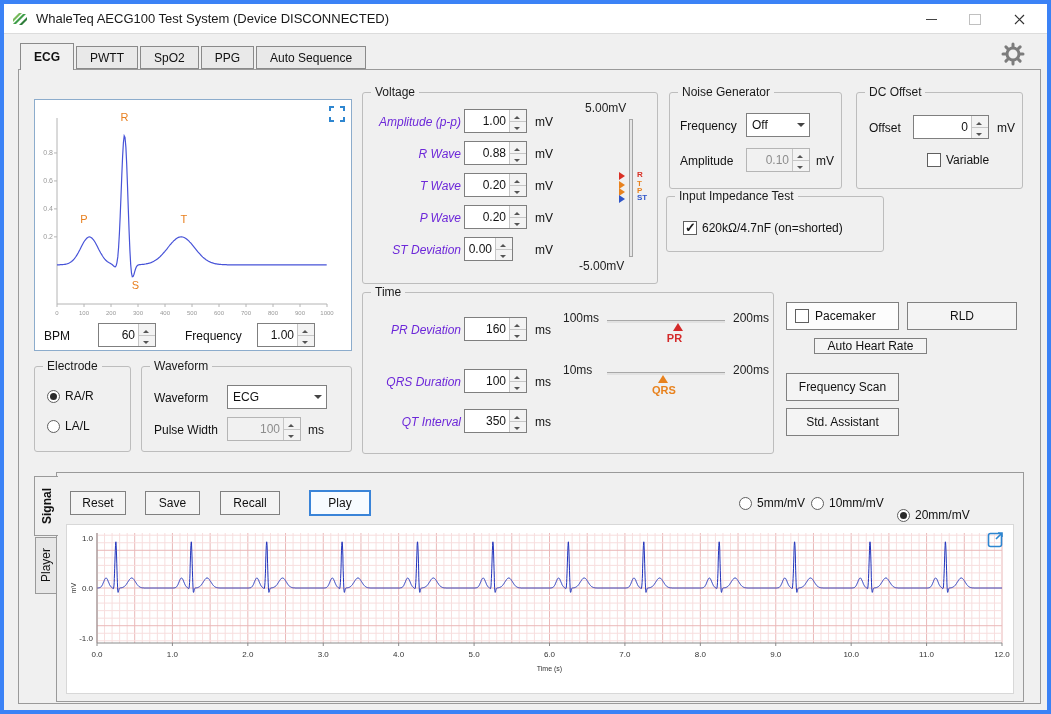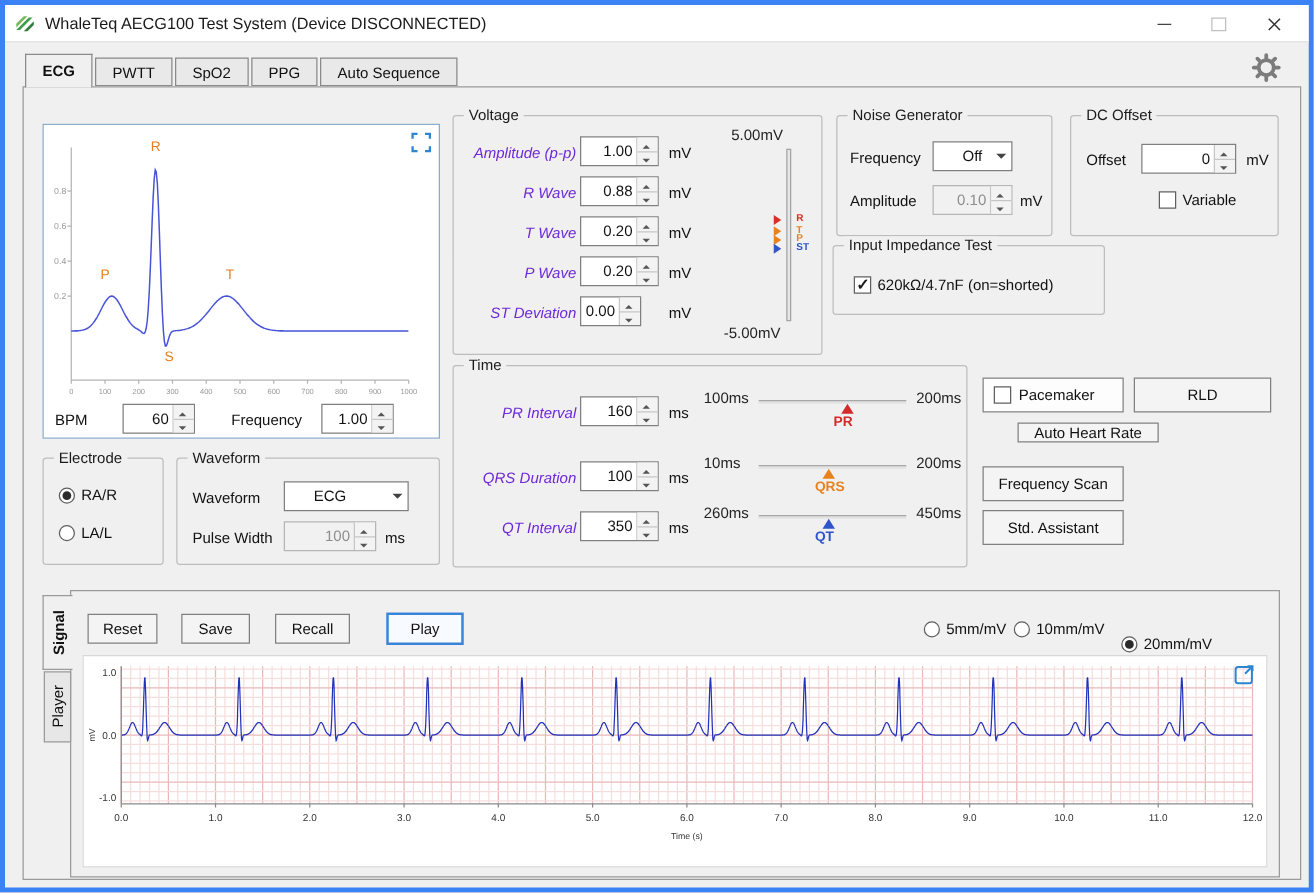--- a/index.html
+++ b/index.html
@@ -23,21 +23,21 @@
   .num{position:absolute;display:flex;height:24px;border:1px solid #7f7f7f;background:#fff;box-sizing:border-box;}
   .num input{flex:1;min-width:0;border:none;outline:none;background:transparent;text-align:right;font-family:"Liberation Sans",sans-serif;font-size:12px;padding:0 3px 0 0;color:#111;}
   .num .spin{width:16px;border-left:1px solid #c6c6c6;display:flex;flex-direction:column;}
   .num .spin>div{flex:1;background:#f3f3f3;position:relative;}
   .num .spin>div+div{border-top:1px solid #c6c6c6;}
   .num .spin .up::after{content:"";position:absolute;left:4px;top:3px;border:3px solid transparent;border-bottom-color:#555;}
   .num .spin .dn::after{content:"";position:absolute;left:4px;top:5px;border:3px solid transparent;border-top-color:#555;}
   .num.dis{background:#f1f1f1;border-color:#b5b5b5;}
   .num.dis input{color:#8d8d8d;}
   .dd{position:absolute;display:flex;height:24px;border:1px solid #7f7f7f;background:#fff;box-sizing:border-box;align-items:center;}
-  .dd .val{flex:1;padding-left:23px;font-size:12px;}
+  .dd .val{flex:1;padding-left:5px;font-size:12px;}
   .dd .ch{width:17px;height:100%;display:flex;align-items:center;justify-content:center;}
   .dd .ch::after{content:"";border:4px solid transparent;border-top-color:#444;margin-top:4px;}
   .btn{position:absolute;display:flex;align-items:center;justify-content:center;background:#f4f4f4;border:1px solid #808080;font-size:12px;box-sizing:border-box;color:#111;}
   .btn.primary{border:2px solid #3a84d8;background:#f7fbff;}
   .rb{width:13px;height:13px;border:1px solid #5f5f5f;border-radius:50%;background:#fff;display:inline-block;position:relative;box-sizing:border-box;flex:none;}
   .rb.on::after{content:"";position:absolute;left:2px;top:2px;right:2px;bottom:2px;background:#2b2b2b;border-radius:50%;}
   .cb{width:14px;height:14px;border:1px solid #5f5f5f;background:#fff;display:inline-block;position:relative;box-sizing:border-box;flex:none;}
   .cb.on::after{content:"\2713";position:absolute;left:1px;top:-2px;font-size:13px;font-weight:bold;color:#1c1c1c;}
   .ritem,.citem{position:absolute;display:flex;align-items:center;gap:5px;font-size:12px;white-space:nowrap;}
   .preview{position:absolute;left:30px;top:95px;width:318px;height:252px;background:#ffffff;border:1px solid #8caccc;box-sizing:border-box;}
@@ -338,21 +338,21 @@
     <span class="lg">Input Impedance Test</span>
     <div class="citem" style="left:16px;top:24px;">
       <span class="cb on"></span>
       <span>620kΩ/4.7nF (on=shorted)</span>
     </div>
   </div>
 
   <div class="gb" style="left:358px;top:288px;width:412px;height:162px;">
     <span class="lg">Time</span>
 
-    <span class="rlab" style="left:3px;top:30px;">PR Interval</span>
+    <span class="rlab" style="left:3px;top:30px;">PR Deviation</span>
     <div class="num" style="left:101px;top:24px;width:63px;">
       <input value="160" style="">
       <div class="spin">
           <div class="up"></div>
           <div class="dn"></div>
         </div>
     </div>
     <span class="lbl" style="left:172px;top:30px;">ms</span>
     <div class="tslider" style="left:200px;top:16px;width:206px;">
       <span class="minl">100ms</span>
@@ -385,29 +385,20 @@
 
     <span class="rlab" style="left:3px;top:122px;">QT Interval</span>
     <div class="num" style="left:101px;top:116px;width:63px;">
       <input value="350" style="">
       <div class="spin">
           <div class="up"></div>
           <div class="dn"></div>
         </div>
     </div>
     <span class="lbl" style="left:172px;top:122px;">ms</span>
-    <div class="tslider" style="left:200px;top:108px;width:206px;">
-      <span class="minl">260ms</span>
-      <span class="maxl">450ms</span>
-      <div class="trk">
-        <div class="line"></div>
-        <div class="mk" style="left: calc(47.4% - 5px); border-bottom-color: rgb(47, 85, 200);"></div>
-        <span class="mklabel" style="left: calc(47.4% - 11px); color: rgb(47, 85, 200);">QT</span>
-      </div>
-    </div>
   </div>
 
   <div class="btn" style="left:782px;top:298px;width:113px;height:28px;background:#fdfdfd;justify-content:flex-start;padding-left:8px;gap:6px;">
     <span class="cb"></span>
     <span>Pacemaker</span>
   </div>
   <div class="btn" style="left:903px;top:298px;width:110px;height:28px;">
       <span>RLD</span>
     </div>
   <div class="btn" style="left:782px;top:334px;width:113px;height:16px;margin-left:28px;">

